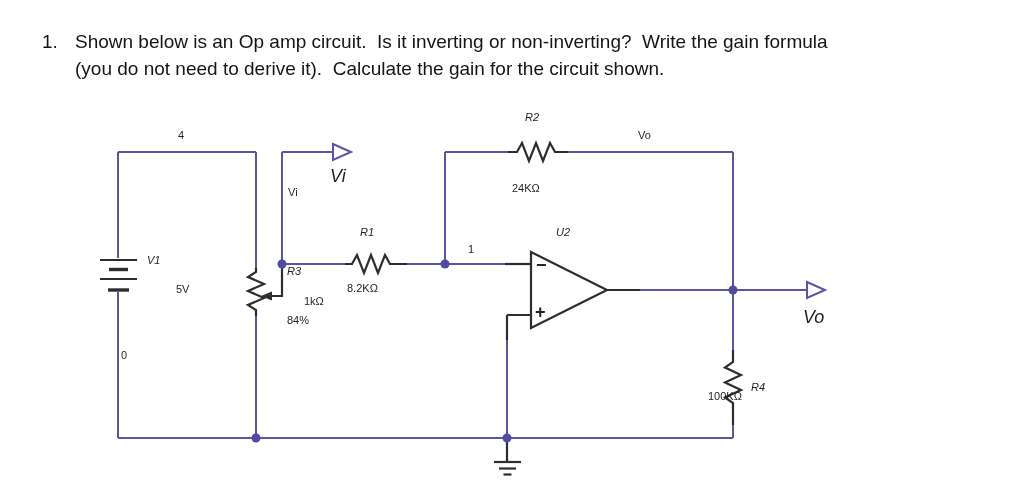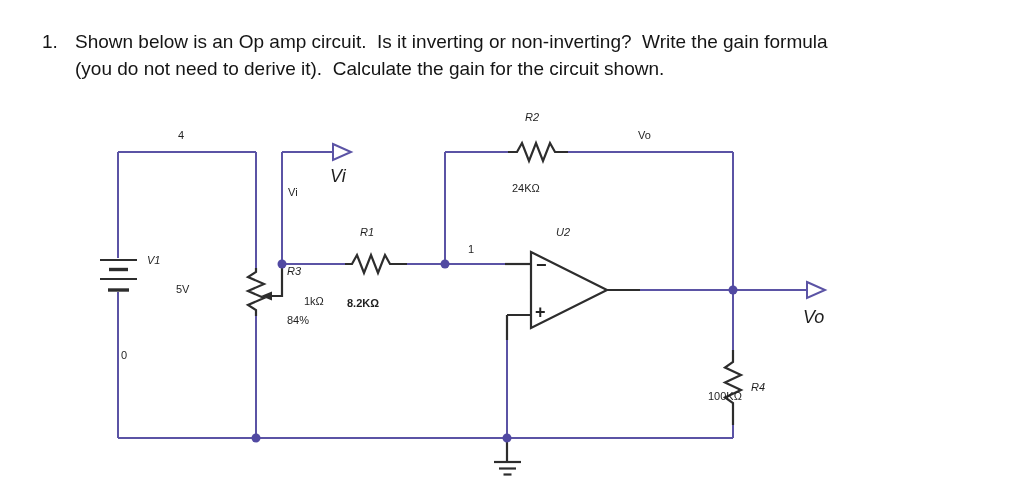--- a/index.html
+++ b/index.html
@@ -122,21 +122,21 @@
   <div class="lbl" style="left:121px;top:349px;">0</div>
 
   <div class="lbl it" style="left:287px;top:265px;">R3</div>
   <div class="lbl" style="left:304px;top:295px;">1kΩ</div>
   <div class="lbl" style="left:287px;top:314px;">84%</div>
 
   <div class="lbl" style="left:288px;top:186px;">Vi</div>
   <div class="lbl it" style="left:330px;top:167px;font-size:18px;">Vi</div>
 
   <div class="lbl it" style="left:360px;top:226px;font-style:italic;">R1</div>
-  <div class="lbl" style="left:347px;top:297px;font-weight:bold;">8.2KΩ</div>
+  <div class="lbl" style="left:347px;top:282px;">8.2KΩ</div>
 
   <div class="lbl" style="left:468px;top:243px;">1</div>
 
   <div class="lbl it" style="left:525px;top:111px;">R2</div>
   <div class="lbl" style="left:512px;top:170px;margin-top:12px;">24KΩ</div>
 
   <div class="lbl" style="left:638px;top:129px;">Vo</div>
 
   <div class="lbl it" style="left:556px;top:226px;">U2</div>
   <div class="lbl opsign" style="left:536px;top:256px;">−</div>

